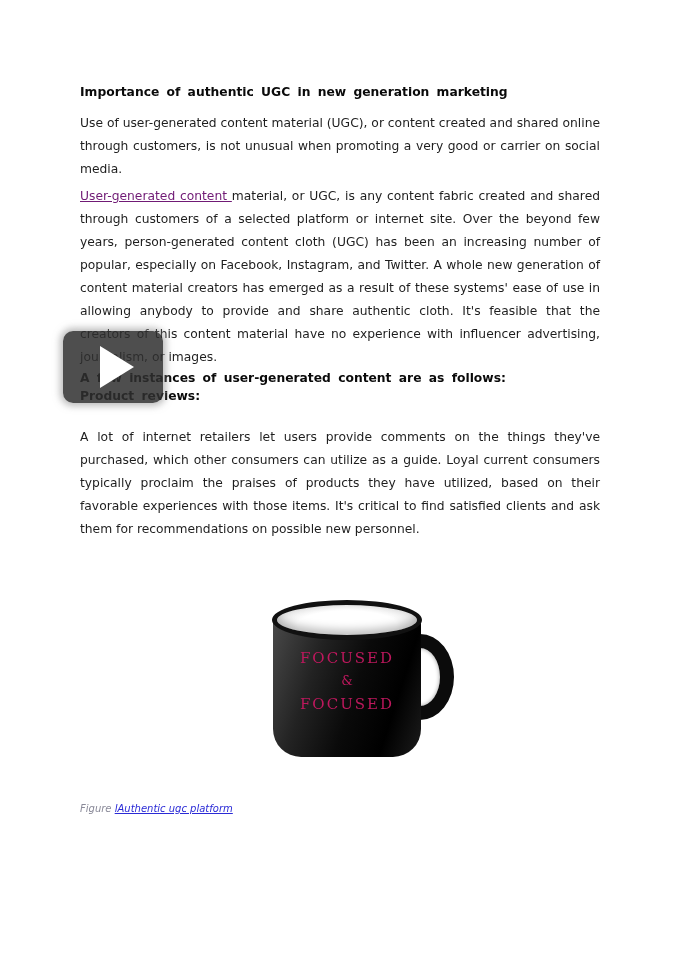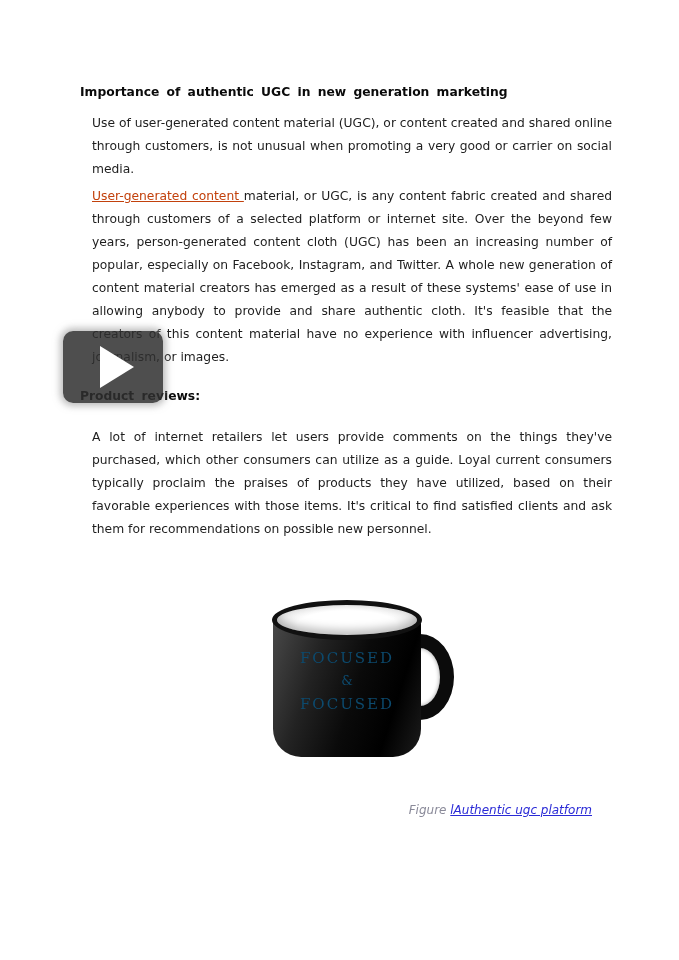--- a/index.html
+++ b/index.html
@@ -8,41 +8,41 @@
     position: relative;
     width: 679px;
     height: 960px;
     background: #ffffff;
     font-family: "DejaVu Sans", "Liberation Sans", sans-serif;
     color: #1e1e1e;
     overflow: hidden;
   }
   .textblock {
     position: absolute;
-    left: 92px;
+    left: 80px;
     width: 520px;
     font-size: 12.3px;
     line-height: 23px;
     text-align: justify;
     color: #1e1e1e;
     margin: 0;
   }
   .heading {
     position: absolute;
     left: 80px;
     width: 520px;
     font-size: 12.3px;
     line-height: 16px;
     font-weight: bold;
     color: #0a0a0a;
     word-spacing: 3px;
     margin: 0;
   }
   a.doc-link {
-    color: #c2410c;
+    color: #701a75;
     text-decoration: underline;
     cursor: pointer;
   }
   
   .play-overlay {
     position: absolute;
     left: 63px;
     top: 331px;
     width: 100px;
     height: 72px;
@@ -105,53 +105,54 @@
     box-shadow: inset 0 -5px 8px rgba(0,0,0,0.25);
     z-index: 3;
   }
   .mug-text {
     position: absolute;
     left: 6px;
     top: 46px;
     width: 138px;
     text-align: center;
     font-family: "DejaVu Serif", "Liberation Serif", serif;
-    color: #0c4a6e;
+    color: #be185d;
     z-index: 4;
   }
   .mug-line-main { font-size: 15px; letter-spacing: 2px; line-height: 24px; }
   .mug-line-amp  { font-size: 13px; line-height: 22px; }
   
   .caption {
     position: absolute;
-    left: 72px;
+    left: 80px;
     top: 803px;
     width: 520px;
-    text-align: right;
-    font-size: 12px;
+    text-align: left;
+    font-size: 10px;
     font-style: italic;
     color: #8a8a99;
   }
   .caption a.doc-link { color: #2a2ad6; }
 </style>
 </head>
 <body>
 
 <div class="page">
 
   <h1 class="heading" style="top:84px;">Importance of authentic UGC in new generation marketing</h1>
 
   <p class="textblock" style="top:112px;">Use of user-generated content material (UGC), or content created and shared online through customers, is not unusual when promoting a very good or carrier on social media.</p>
 
   <p class="textblock" style="top:185px;"><a class="doc-link">User-generated content </a><span>material, or UGC, is any content fabric created and shared through customers of a selected platform or internet site. Over the beyond few years, person-generated content cloth (UGC) has been an increasing number of popular, especially on Facebook, Instagram, and Twitter. A whole new generation of content material creators has emerged as a result of these systems' ease of use in allowing anybody to provide and share authentic cloth. It's feasible that the creators of this content material have no experience with influencer advertising, journalism, or images.</span></p>
 
   <div class="play-overlay">
     <div class="play-triangle"></div>
   </div>
 
+  <h2 class="heading" style="top:370px;">A few instances of user-generated content are as follows:</h2>
 
   <h3 class="heading" style="top:388px;">Product reviews:</h3>
 
   <p class="textblock" style="top:426px;">A lot of internet retailers let users provide comments on the things they've purchased, which other consumers can utilize as a guide. Loyal current consumers typically proclaim the praises of products they have utilized, based on their favorable experiences with those items. It's critical to find satisfied clients and ask them for recommendations on possible new personnel.</p>
 
   <div class="mug-wrap">
     <div class="mug-handle"></div>
     <div class="mug-body"></div>
     <div class="mug-rim"></div>
     <div class="mug-text">

